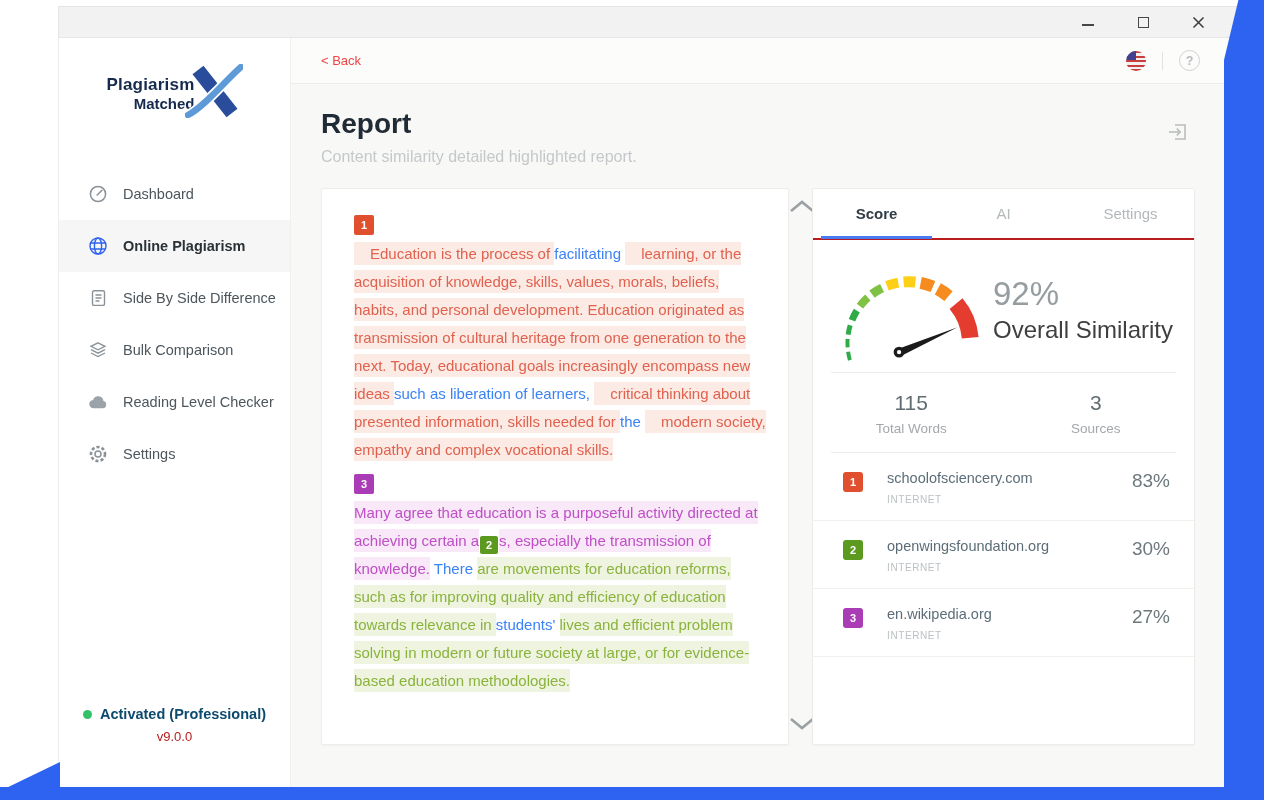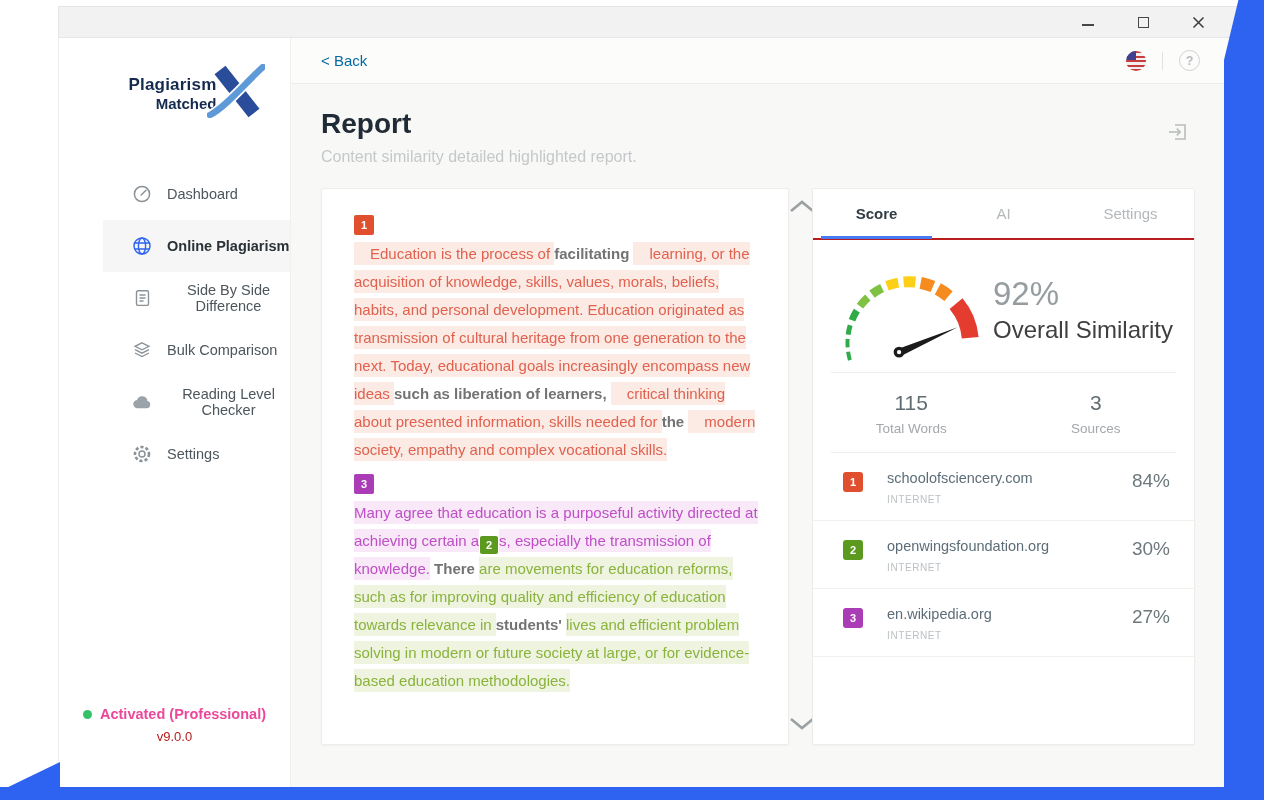--- a/index.html
+++ b/index.html
@@ -17,42 +17,42 @@
   
   .titlebar{position:absolute;left:58px;top:6px;right:0;height:32px;background:#f2f2f2;
             border:1px solid #e4e4e4;border-bottom:1px solid #e7e7e7;box-sizing:border-box;
             display:flex;align-items:center;justify-content:flex-end;padding-right:58px;gap:41px;z-index:5;}
   .win-btn{width:14px;height:14px;display:flex;align-items:center;justify-content:center;cursor:pointer;}
   .glyph-min{width:12px;height:2px;background:#474747;margin-top:6px;}
   .glyph-max{width:11px;height:11px;border:1.4px solid #474747;box-sizing:border-box;}
 
   
   .sidebar{position:absolute;left:58px;top:38px;width:233px;bottom:12px;background:#ffffff;
-           border-left:1px solid #ededed;border-right:1px solid #f0f0ee;box-sizing:border-box;z-index:3;padding-left:44px;}
+           border-left:1px solid #ededed;border-right:1px solid #f0f0ee;box-sizing:border-box;z-index:3;}
   .logo{display:flex;justify-content:center;align-items:flex-start;padding-top:28px;height:62px;}
   .logo-text{text-align:right;color:#152a4e;line-height:1.15;margin-top:9px;}
   .logo-line1{font-size:17px;font-weight:700;letter-spacing:.2px;}
   .logo-line2{font-size:15px;font-weight:700;}
   .logo-x{margin-left:-10px;margin-top:-2px;}
   .menu{margin-top:40px;text-align:center;}
   .menu-item{display:flex;align-items:center;height:52px;padding-left:29px;gap:15px;
              font-size:14.5px;color:#4d565c;cursor:pointer;}
   .menu-item.active{background:#f5f6f5;color:#2a3238;font-weight:700;}
   .mi-icon{width:20px;height:20px;flex:0 0 20px;display:flex;align-items:center;justify-content:center;}
   .activation{position:absolute;left:0;right:0;bottom:44px;text-align:center;}
   .act-line{display:flex;align-items:center;justify-content:center;gap:8px;
-            font-size:14.5px;font-weight:700;color:#ec4899;}
+            font-size:14.5px;font-weight:700;color:#0c4a6e;}
   .act-dot{width:9px;height:9px;border-radius:50%;background:#35c06a;}
   .act-ver{margin-top:7px;font-size:13px;color:#b91c1c;}
 
   
   .content{position:absolute;left:291px;top:38px;right:0;bottom:12px;background:#f8f8f6;z-index:2;}
   .content-header{height:46px;background:#fcfcfb;border-bottom:1px solid #ececea;box-sizing:border-box;
                   display:flex;align-items:center;padding:0 64px 0 30px;}
-  .back-link{color:#0369a1;font-size:15px;cursor:pointer;}
+  .back-link{color:#ef4444;font-size:13px;cursor:pointer;}
   .header-right{margin-left:auto;display:flex;align-items:center;gap:16px;}
   .flag{width:20px;height:20px;border-radius:50%;overflow:hidden;position:relative;cursor:pointer;
         background:repeating-linear-gradient(180deg,#c83d3d 0 2.3px,#f3f1ee 2.3px 4.6px);}
   .flag::after{content:'';position:absolute;left:0;top:0;width:10px;height:9px;background:#41418f;}
   .hdr-divider{width:1px;height:18px;background:#e2e2e0;}
   .help-btn{width:21px;height:21px;border-radius:50%;border:1.5px solid #cfd2d4;box-sizing:border-box;
             display:flex;align-items:center;justify-content:center;font-size:12.5px;color:#b7babd;
             font-weight:700;cursor:pointer;}
 
   .report-head{padding:24px 0 0 30px;}
@@ -66,21 +66,21 @@
              box-shadow:0 1px 2px rgba(0,0,0,.03);overflow:hidden;}
   .doc-scroll{padding:26px 24px 0 32px;}
   .doc-para + .doc-para{margin-top:10px;}
   .doc-badge{display:block;width:20px;height:20px;border-radius:2px;color:#fff;font-size:11px;
              font-weight:700;text-align:center;line-height:20px;margin-bottom:5px;cursor:pointer;}
   .doc-text{font-size:15px;line-height:28px;color:#2f3b46;width:412px;}
   .run{padding:3px 0;}
   .hl-orange{background:#fcebe5;color:#e0614e;padding-left:16px;}
   .hl-purple{background:#f8e8f8;color:#bf4ec7;}
   .hl-green{background:#eff4e1;color:#8ab33c;}
-  .plain{color:#737373;font-weight:bold;}
+  .plain{color:#3b82f6;}
   .inline-badge{display:inline-block;width:18px;height:18px;border-radius:2px;color:#fff;
                 font-size:11px;font-weight:700;text-align:center;line-height:18px;
                 vertical-align:-3px;margin:0 1px;cursor:pointer;}
   .c-orange{background:#e0502e;}
   .c-green{background:#5c9a1f;}
   .c-purple{background:#aa3cb5;}
 
   .scroll-chevron{position:absolute;left:497px;width:28px;height:16px;cursor:pointer;}
   .chev-up{top:160px;}
   .chev-down{top:678px;}
@@ -306,21 +306,21 @@
 
       <div class="rule"></div>
 
       <div>
         <div class="src-row">
           <span class="src-badge c-orange">1</span>
           <span class="src-info">
             <div class="src-domain">schoolofsciencery.com</div>
             <div class="src-kind">INTERNET</div>
           </span>
-          <span class="src-pct">84%</span>
+          <span class="src-pct">83%</span>
         </div>
         <div class="src-row">
           <span class="src-badge c-green">2</span>
           <span class="src-info">
             <div class="src-domain">openwingsfoundation.org</div>
             <div class="src-kind">INTERNET</div>
           </span>
           <span class="src-pct">30%</span>
         </div>
         <div class="src-row">

